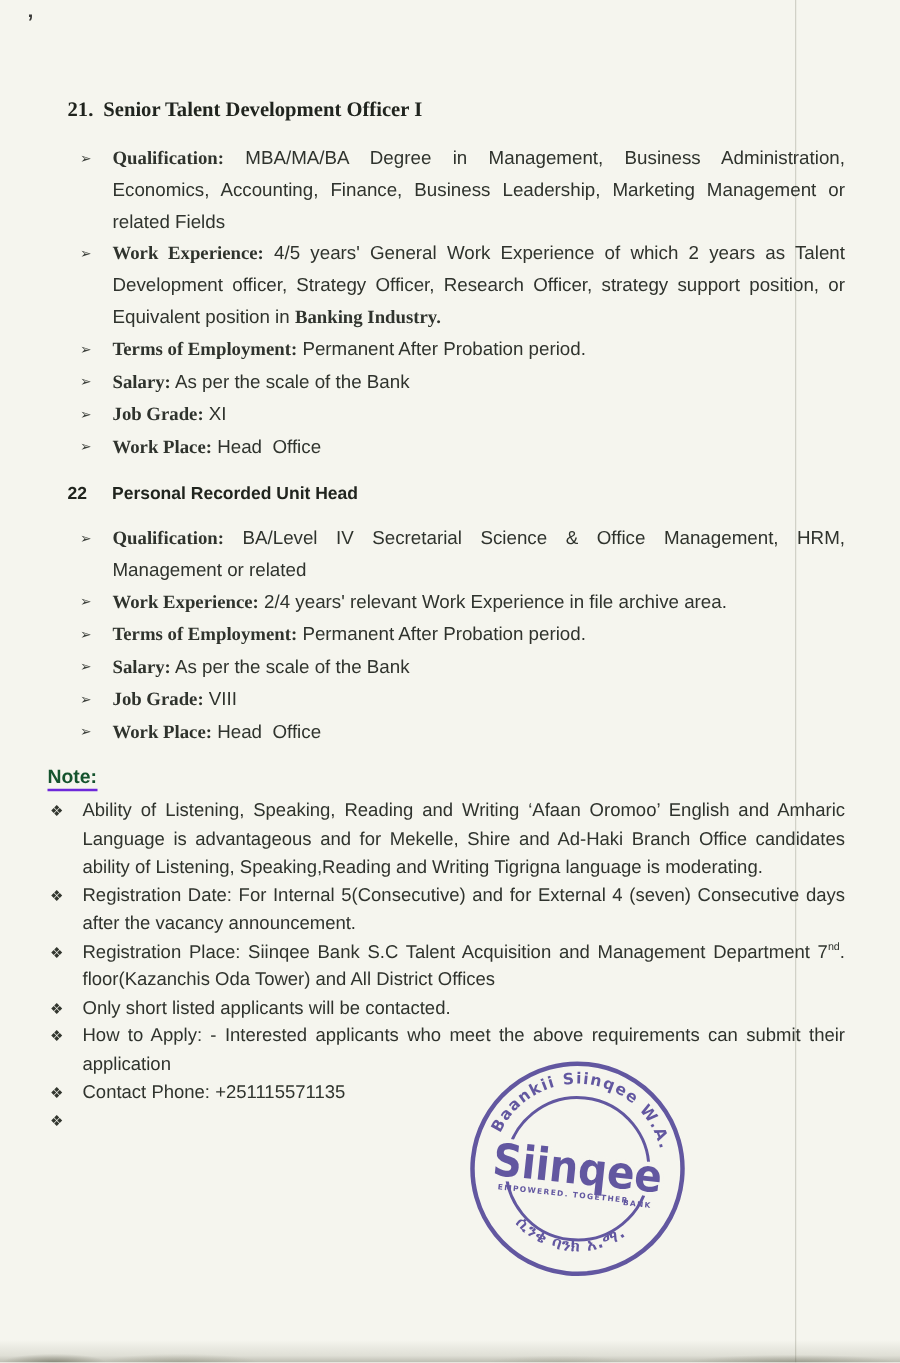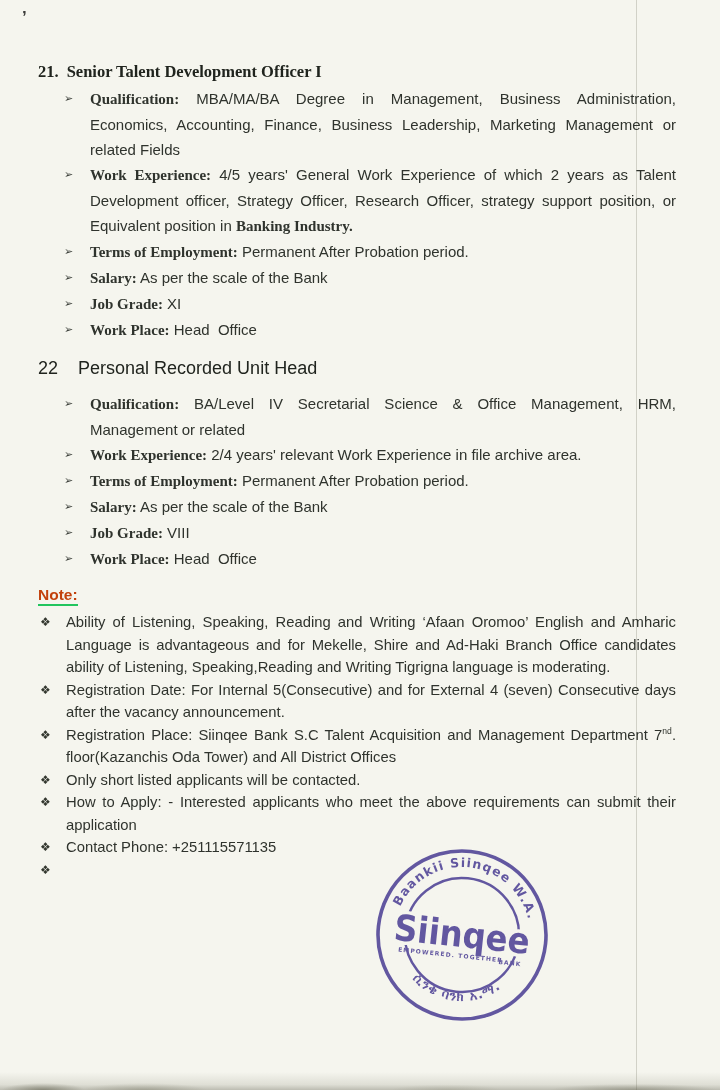--- a/index.html
+++ b/index.html
@@ -18,41 +18,41 @@
   .bottom-edge{position:absolute;left:0;bottom:0;width:100%;height:18px;
     background:
       radial-gradient(60px 10px at 6% 100%, rgba(90,90,72,.55), rgba(90,90,72,0) 70%),
       radial-gradient(90px 10px at 20% 100%, rgba(110,110,90,.35), rgba(110,110,90,0) 70%),
       radial-gradient(120px 9px at 88% 100%, rgba(100,100,82,.40), rgba(100,100,82,0) 70%),
       radial-gradient(80px 8px at 62% 100%, rgba(120,120,100,.22), rgba(120,120,100,0) 70%),
       linear-gradient(to bottom, rgba(120,120,100,0) 0%, rgba(120,120,100,.18) 70%, rgba(95,95,78,.38) 100%);
   }
 
   
-  .jobhead{display:flex;align-items:baseline;margin:0;color:#20241e;}
+  .jobhead{display:flex;align-items:baseline;margin:16px;color:#20241e;}
   .jobhead.serif{font-family:"Liberation Serif","DejaVu Serif",serif;font-size:16.5px;font-weight:bold;}
-  .jobhead.sans{font-size:18px;font-weight:normal;margin-top:15px;}
+  .jobhead.sans{font-size:14px;font-weight:bold;margin-top:15px;}
   .jobhead .num{margin-right:8px;}
   .jobhead.sans .num{margin-right:20px;}
 
   
   ul.spec{list-style:none;margin:4px 0 0 0;padding:0;}
   ul.spec li{
     position:relative;padding-left:52px;text-align:justify;
     font-size:15px;line-height:25px;
   }
   ul.spec .bullet{
     position:absolute;left:26px;top:0;font-size:11px;color:#3a3e38;
     font-family:"DejaVu Sans",sans-serif;
   }
   .lbl{font-weight:bold;font-family:Liberation Serif, serif;}
 
   
-  .note-h{display:inline-block;font-weight:bold;font-size:15.5px;color:#c2410c;
-    border-bottom:2px solid #22c55e;margin:14px 0 3px 0;line-height:18px;}
+  .note-h{display:inline-block;font-weight:bold;font-size:15.5px;color:#14532d;
+    border-bottom:2px solid #6d28d9;margin:14px 0 3px 0;line-height:18px;}
   ul.note{list-style:none;margin:2px 0 0 0;padding:0;}
   ul.note li{
     position:relative;padding-left:28px;text-align:justify;
     font-size:14.8px;line-height:22.5px;
   }
   ul.note .bullet{
     position:absolute;left:2px;top:0;font-size:12px;color:#33372f;
     font-family:"DejaVu Sans",sans-serif;
   }
   sup{font-size:.58em;line-height:0;}

